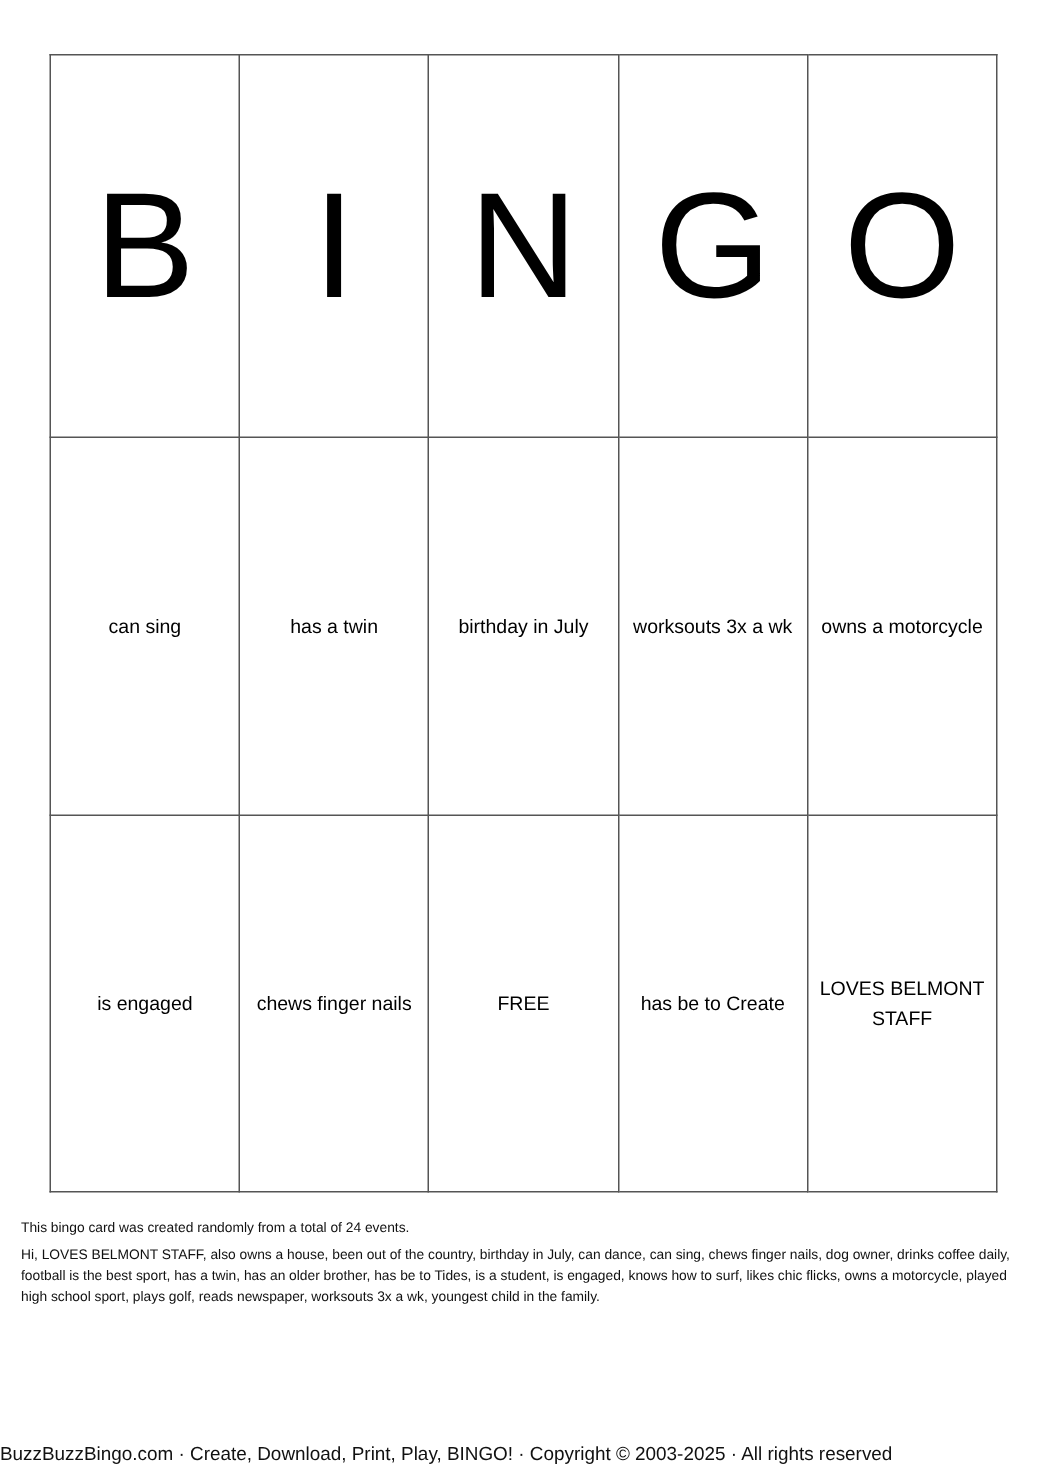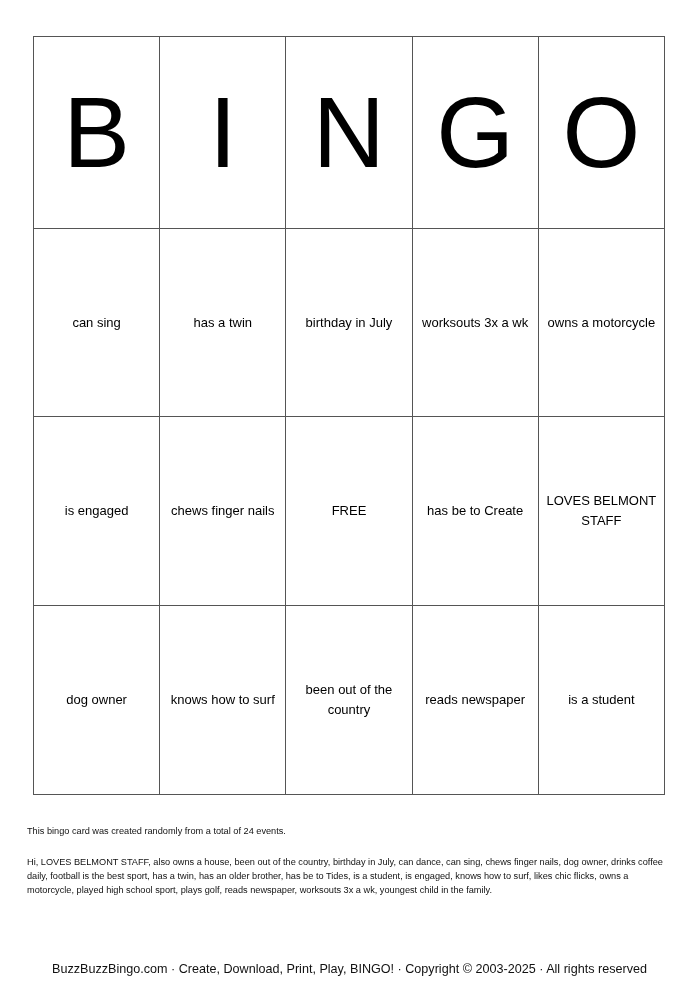--- a/index.html
+++ b/index.html
@@ -6,22 +6,22 @@
   body { width: 699px; height: 989px; position: relative; overflow: hidden;
          font-family: "Liberation Sans", sans-serif; color: #000; }
   .card { position: absolute; left: 33px; top: 36px; width: 632px; height: 759px;
           border-collapse: collapse; table-layout: fixed; }
   .card td { border: 1px solid #555; text-align: center; vertical-align: middle;
              padding: 0 6px; width: 126px; height: 125px; box-sizing: border-box;
              font-size: 13px; line-height: 20px; }
   .card td.hdr { font-size: 100px; line-height: 100px; height: 127px; padding: 0; }
   .info { position: absolute; left: 10px; top: 807px; width: 680px;
           font-size: 9.2px; line-height: 14px; color: #111; }
-  .info p { margin: 17px; }
-  .footer { position: absolute; left: 0; top: 962px; width: 699px; text-align: center;
+  .info p { margin: 4px; }
+  .footer { position: absolute; left: 0; top: 962px; width: 699px; text-align: left;
             font-size: 12.6px; color: #111; }
 </style>
 </head>
 <body>
 
 <table class="card">
   <tbody>
       <tr>
     <td class="hdr">B</td>
     <td class="hdr">I</td>
@@ -36,27 +36,20 @@
     <td>worksouts 3x a wk</td>
     <td>owns a motorcycle</td>
   </tr>
   <tr>
     <td>is engaged</td>
     <td>chews finger nails</td>
     <td>FREE</td>
     <td>has be to Create</td>
     <td>LOVES BELMONT STAFF</td>
   </tr>
-  <tr>
-    <td>dog owner</td>
-    <td>knows how to surf</td>
-    <td>been out of the country</td>
-    <td>reads newspaper</td>
-    <td>is a student</td>
-  </tr>
 </tbody>
   </table>
 
 <div class="info">
   <p>This bingo card was created randomly from a total of 24 events.</p>
   <p>Hi, LOVES BELMONT STAFF, also owns a house, been out of the country, birthday in July, can dance, can sing, chews finger nails, dog owner, drinks coffee daily, football is the best sport, has a twin, has an older brother, has be to Tides, is a student, is engaged, knows how to surf, likes chic flicks, owns a motorcycle, played high school sport, plays golf, reads newspaper, worksouts 3x a wk, youngest child in the family.</p>
 </div>
 
 <div class="footer">BuzzBuzzBingo.com · Create, Download, Print, Play, BINGO! · Copyright © 2003-2025 · All rights reserved</div>
 

